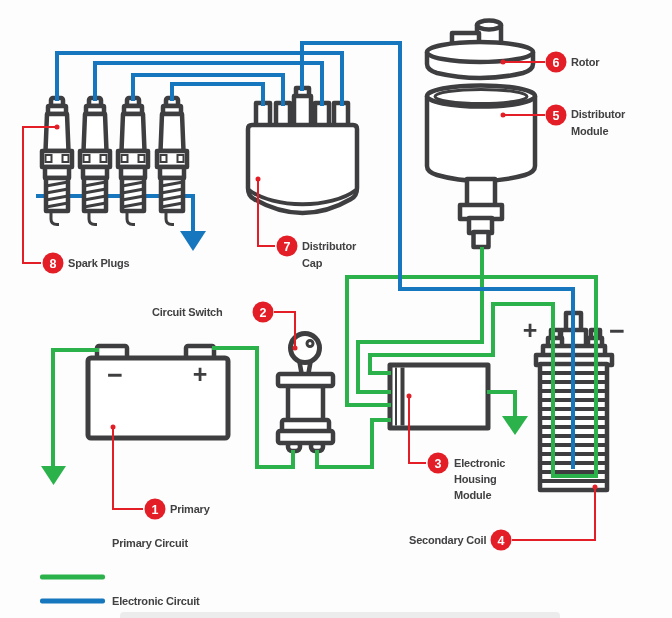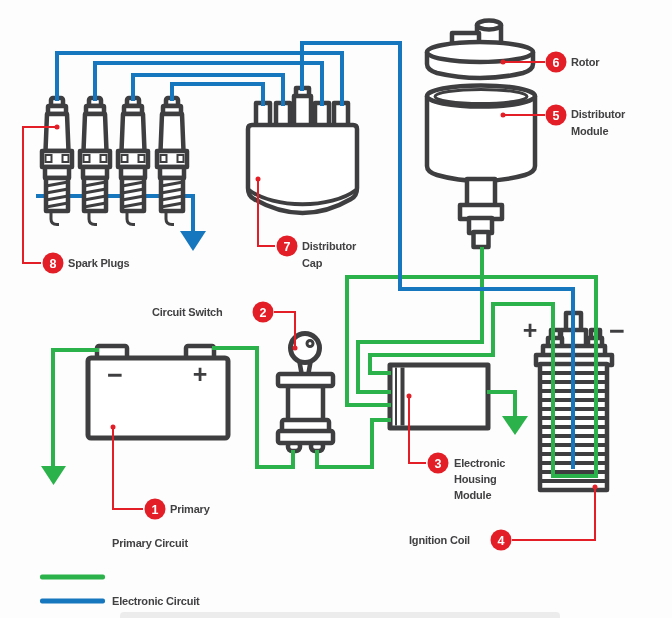--- a/index.html
+++ b/index.html
@@ -186,21 +186,21 @@
 <div class="badge" style="left:287px;top:246px">7</div>
 <div class="badge" style="left:53px;top:263px">8</div>
 
 <div class="lbl cy" style="left:170px;top:509px">Primary</div>
 <div class="lbl cy" style="left:152px;top:312px">Circuit Switch</div>
 <div class="lbl" style="left:454px;top:455px;line-height:16px">
   <div>Electronic</div>
   <div>Housing</div>
   <div>Module</div>
 </div>
-<div class="lbl cy" style="left:409px;top:540px">Ignition Coil</div>
+<div class="lbl cy" style="left:409px;top:540px">Secondary Coil</div>
 <div class="lbl" style="left:571px;top:106px">
   <div>Distributor</div>
   <div>Module</div>
 </div>
 <div class="lbl cy" style="left:571px;top:62px">Rotor</div>
 <div class="lbl" style="left:302px;top:238px">
   <div>Distributor</div>
   <div>Cap</div>
 </div>
 <div class="lbl cy" style="left:68px;top:263px">Spark Plugs</div>

